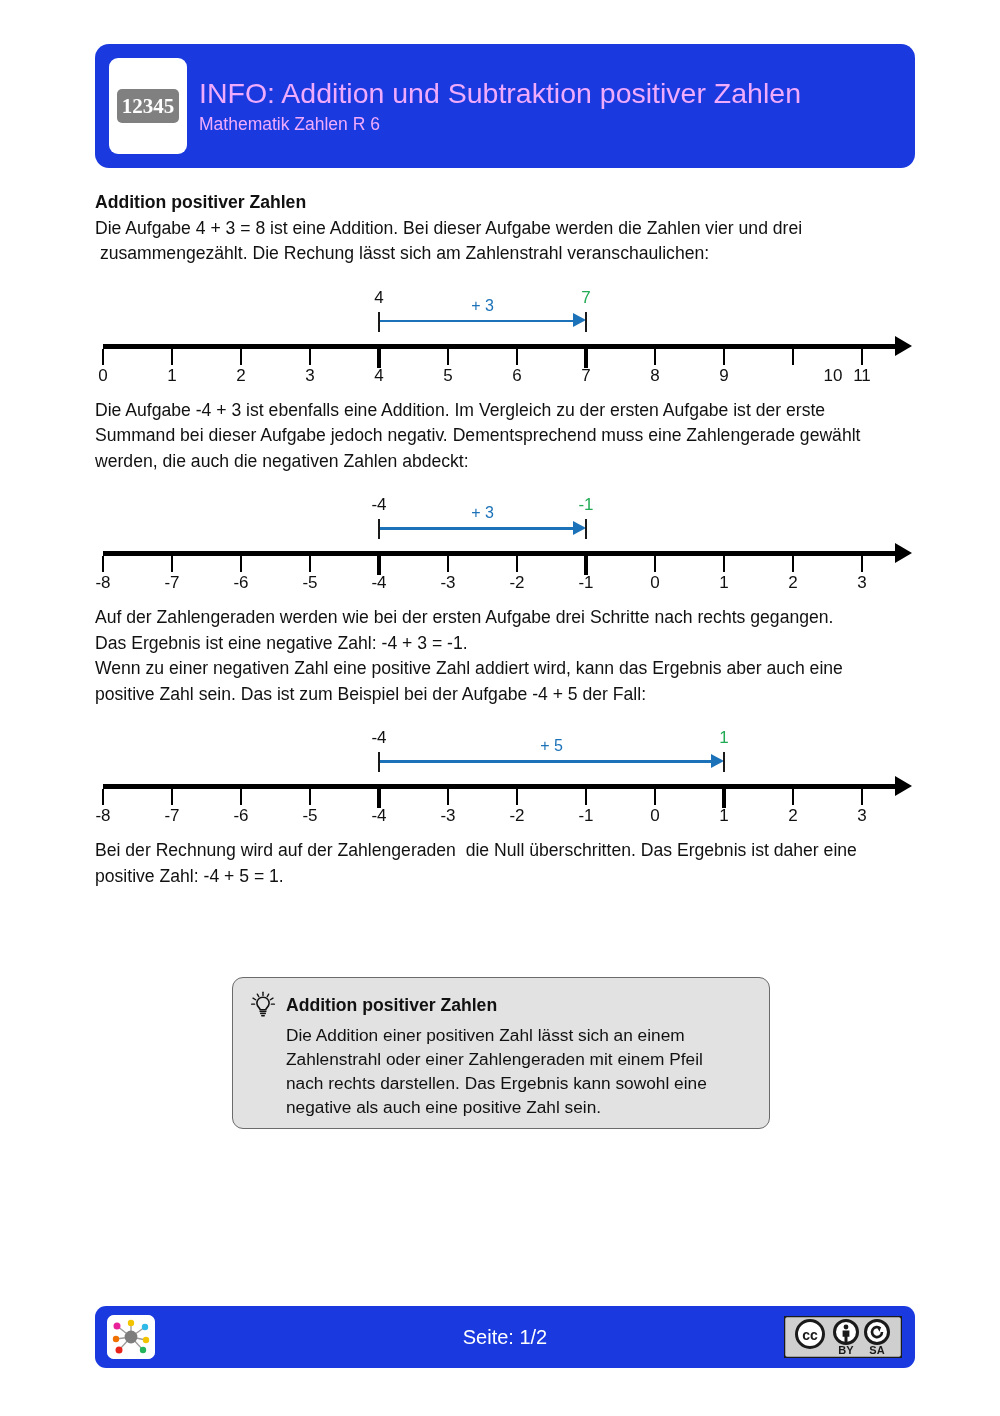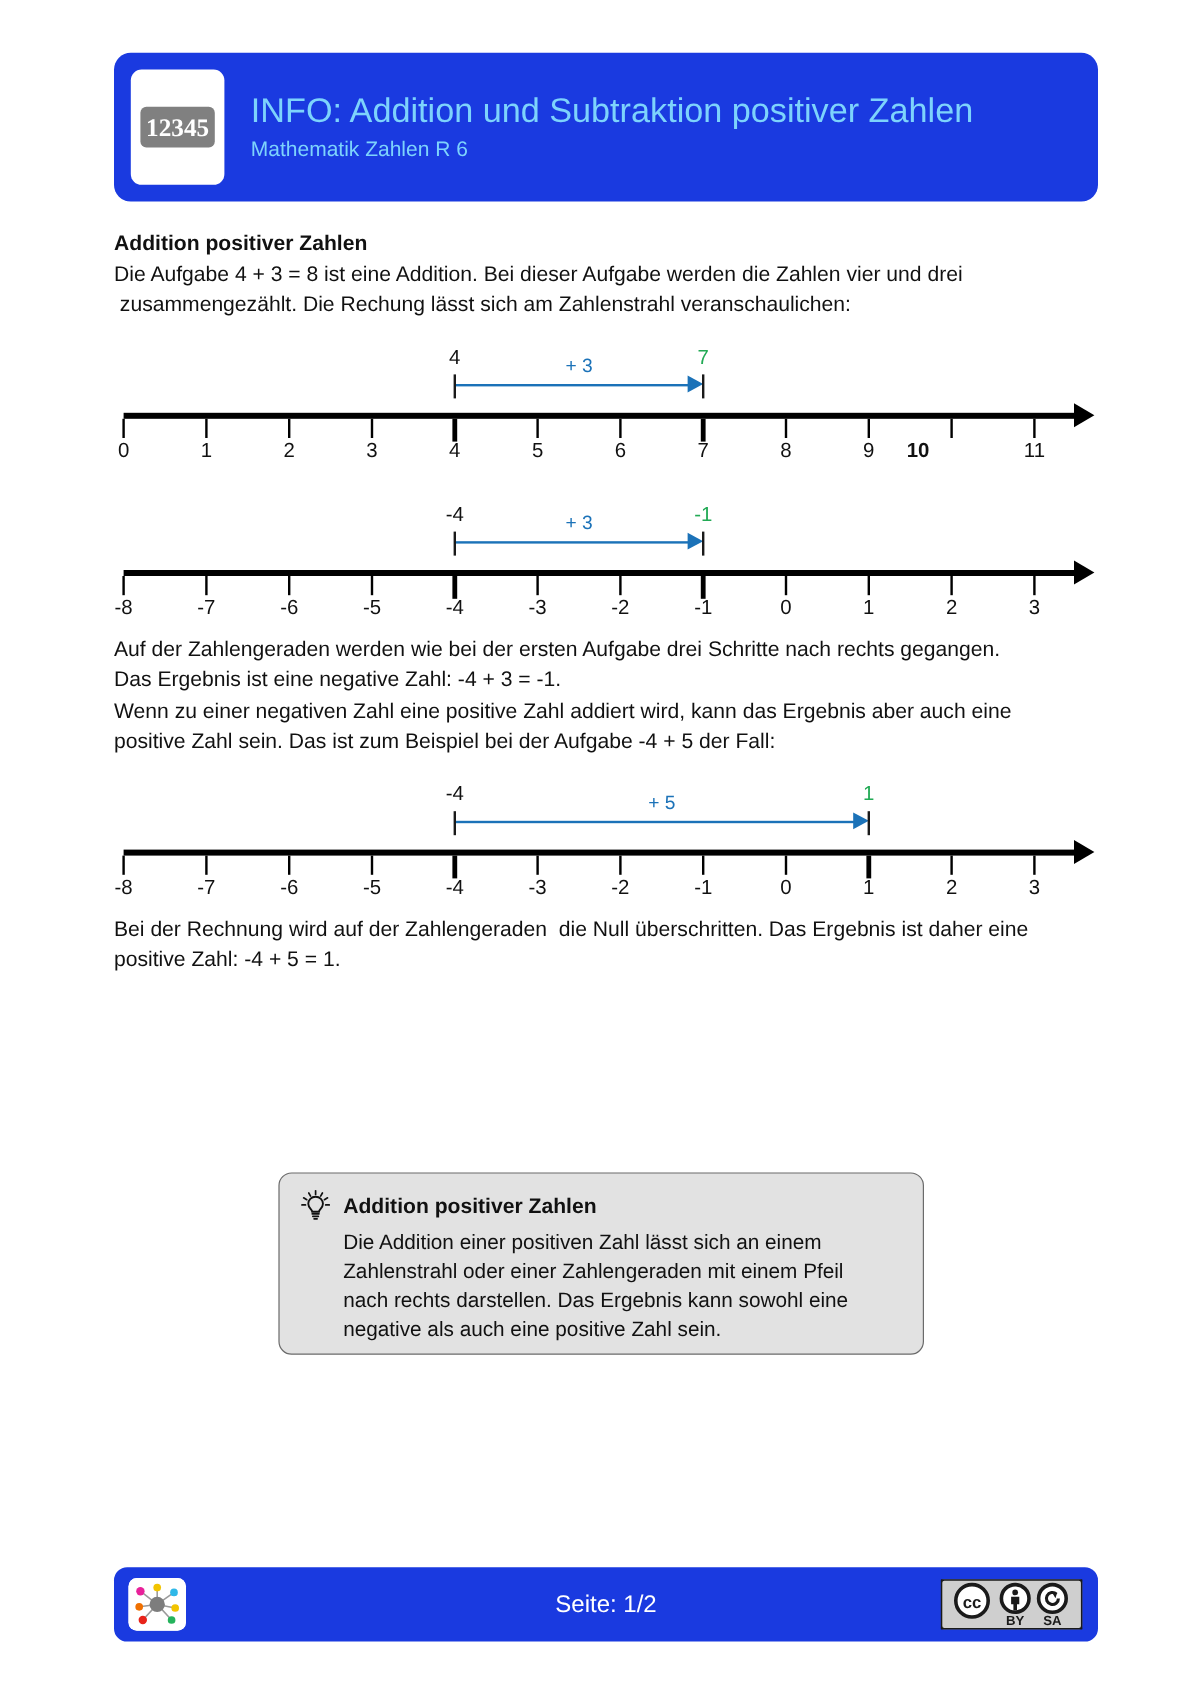--- a/index.html
+++ b/index.html
@@ -48,22 +48,22 @@
     display: flex;
     align-items: center;
     justify-content: center;
     color: #ffffff;
     font-family: "Liberation Serif", serif;
     font-weight: bold;
     font-size: 21px;
     letter-spacing: 0px;
   }
   .header-text {
-    margin-left: 22px;
-    color: #7dd3fc;
+    margin-left: 12px;
+    color: #f0abfc;
     line-height: 1.08;
   }
   .header-title {
     font-size: 28.5px;
     font-weight: 400;
     white-space: nowrap;
   }
   .header-subtitle {
     font-size: 17.5px;
     font-weight: 400;
@@ -302,33 +302,36 @@
       <div class="tick-label" style="left: 353px;">5</div>
       <div class="tick" style="left: 420.75px;"></div>
       <div class="tick-label" style="left: 422px;">6</div>
       <div class="tick major" style="left: 489.25px;"></div>
       <div class="tick-label" style="left: 491px;">7</div>
       <div class="tick" style="left: 558.75px;"></div>
       <div class="tick-label" style="left: 560px;">8</div>
       <div class="tick" style="left: 627.75px;"></div>
       <div class="tick-label" style="left: 629px;">9</div>
       <div class="tick" style="left: 696.75px;"></div>
-      <div class="tick-label" style="left: 670px; font-weight: bold;">10</div>
+      <div class="tick-label" style="left: 738px;">10</div>
       <div class="tick" style="left: 765.75px;"></div>
       <div class="tick-label" style="left: 767px;">11</div>
       <div class="jump-line" style="left: 284px; width: 196px; background: rgb(27, 114, 184);"></div>
       <div class="jump-head" style="left: 478px; border-left-color: rgb(27, 114, 184);"></div>
       <div class="jump-start-tick" style="left: 282.7px;"></div>
       <div class="jump-end-tick" style="left: 489.7px;"></div>
       <div class="jump-label" style="left: 387.5px; color: rgb(27, 114, 184);">+ 3</div>
       <div class="endpoint-label start" style="left: 284px;">4</div>
       <div class="endpoint-label result" style="left: 491px; color: rgb(34, 170, 85);">7</div>
     </div>
   <div class="block-gap-b"></div>
 
+  <p class="para">Die Aufgabe -4 + 3 ist ebenfalls eine Addition. Im Vergleich zu der ersten Aufgabe ist der erste
+Summand bei dieser Aufgabe jedoch negativ. Dementsprechend muss eine Zahlengerade gewählt
+werden, die auch die negativen Zahlen abdeckt:</p>
 
   <div class="block-gap-a"></div>
   <div class="numline" id="numline-1">
       <div class="axis-line" style="width: 792px;"></div>
       <div class="axis-arrow" style="left: 800px;"></div>
       <div class="tick" style="left: 6.75px;"></div>
       <div class="tick-label" style="left: 8px;">-8</div>
       <div class="tick" style="left: 75.75px;"></div>
       <div class="tick-label" style="left: 77px;">-7</div>
       <div class="tick" style="left: 144.75px;"></div>

